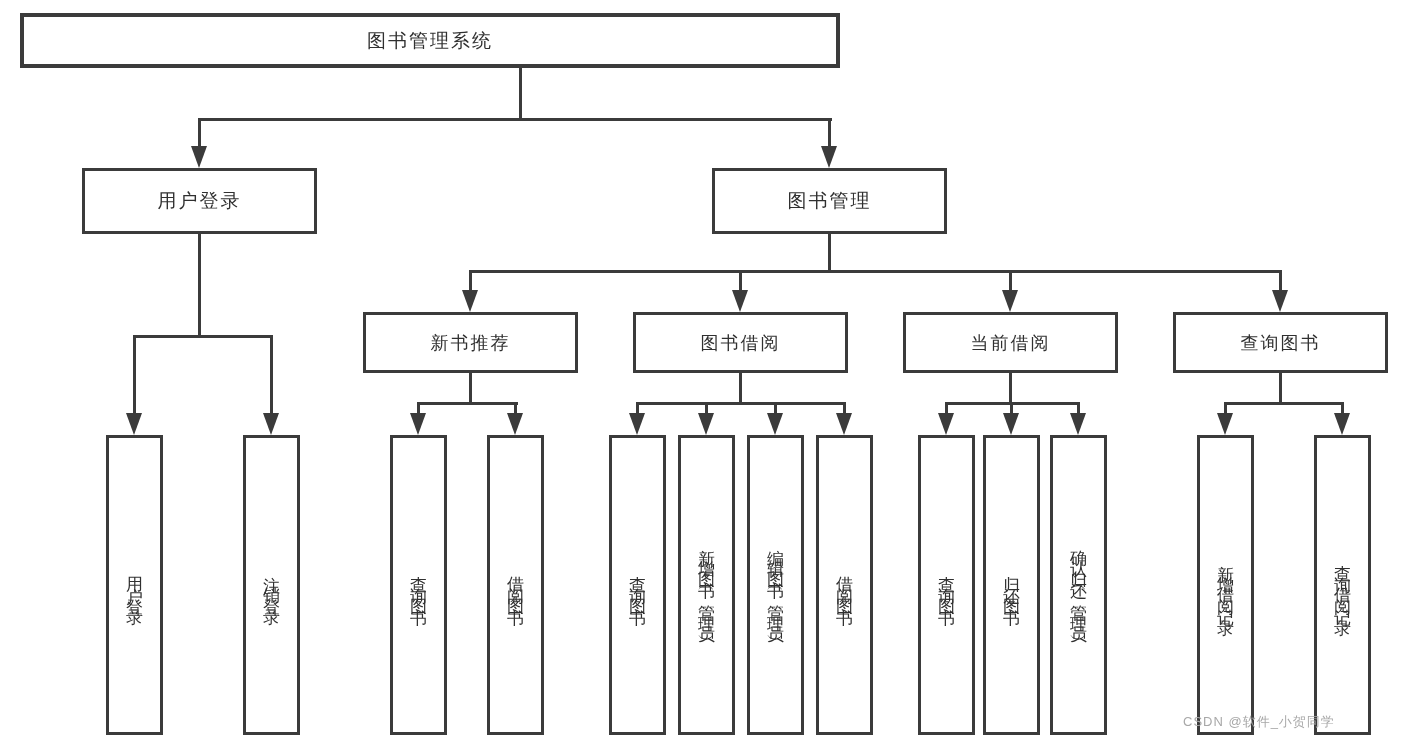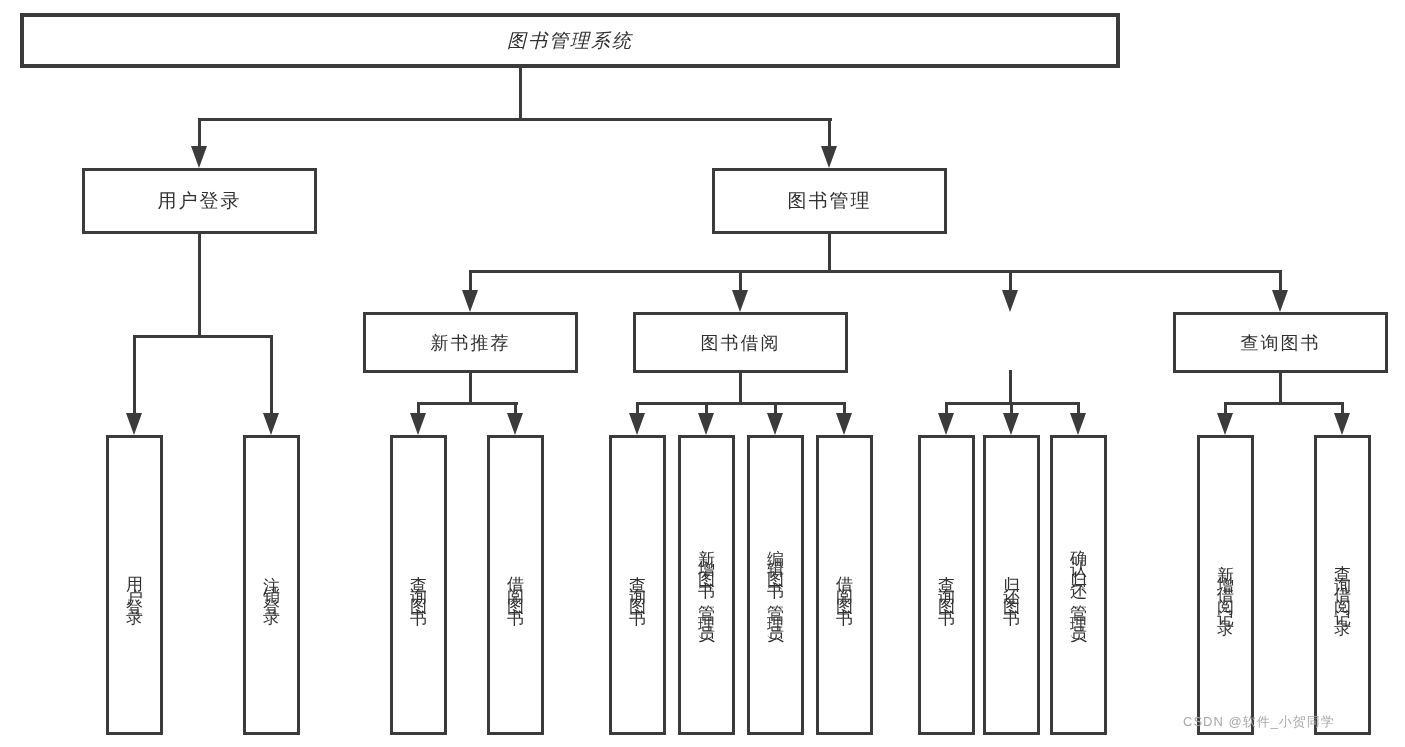--- a/index.html
+++ b/index.html
@@ -94,36 +94,39 @@
   <div class="line" style="left:1077px;top:402px;width:3px;height:13px;"></div>
   <div class="arrow" style="left:1070px;top:413px;"></div>
 
   <div class="line" style="left:1279px;top:370px;width:3px;height:35px;"></div>
   <div class="line" style="left:1224px;top:402px;width:120px;height:3px;"></div>
   <div class="line" style="left:1224px;top:402px;width:3px;height:13px;"></div>
   <div class="arrow" style="left:1217px;top:413px;"></div>
   <div class="line" style="left:1341px;top:402px;width:3px;height:13px;"></div>
   <div class="arrow" style="left:1334px;top:413px;"></div>
 
-  <div class="box root" style="left:20px;top:13px;width:1100px;height:55px;font-style:italic;">
+  <div class="box root" style="left:20px;top:13px;width:820px;height:55px;">
     <span class="hlabel">图书管理系统</span>
   </div>
 
   <div class="box" style="left:82px;top:168px;width:235px;height:66px;">
     <span class="hlabel">用户登录</span>
   </div>
   <div class="box" style="left:363px;top:312px;width:215px;height:61px;">
     <span class="hlabel sm">新书推荐</span>
   </div>
 
   <div class="box" style="left:712px;top:168px;width:235px;height:66px;">
     <span class="hlabel">图书管理</span>
   </div>
   <div class="box" style="left:633px;top:312px;width:215px;height:61px;text-align:center;">
     <span class="hlabel sm">图书借阅</span>
+  </div>
+  <div class="box" style="left:903px;top:312px;width:215px;height:61px;">
+    <span class="hlabel sm">当前借阅</span>
   </div>
   <div class="box" style="left:1173px;top:312px;width:215px;height:61px;">
     <span class="hlabel sm">查询图书</span>
   </div>
 
   <div class="box" style="left:106px;top:435px;width:57px;height:300px;">
     <span class="vlabel">用户登录</span>
   </div>
   <div class="box" style="left:243px;top:435px;width:57px;height:300px;">
     <span class="vlabel">注销登录</span>

